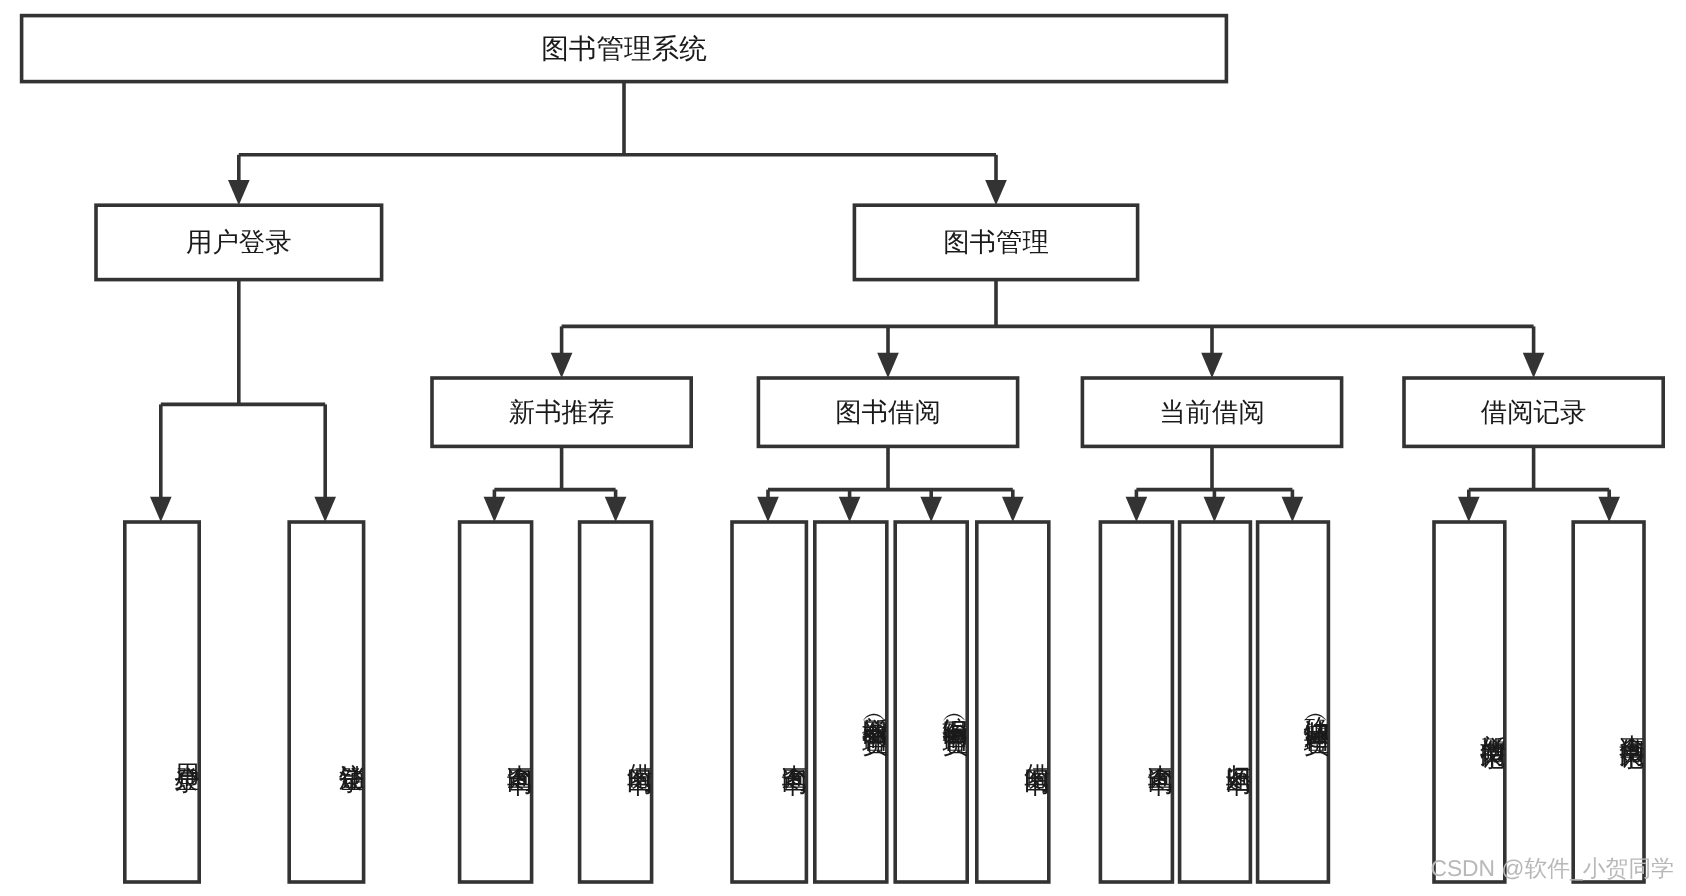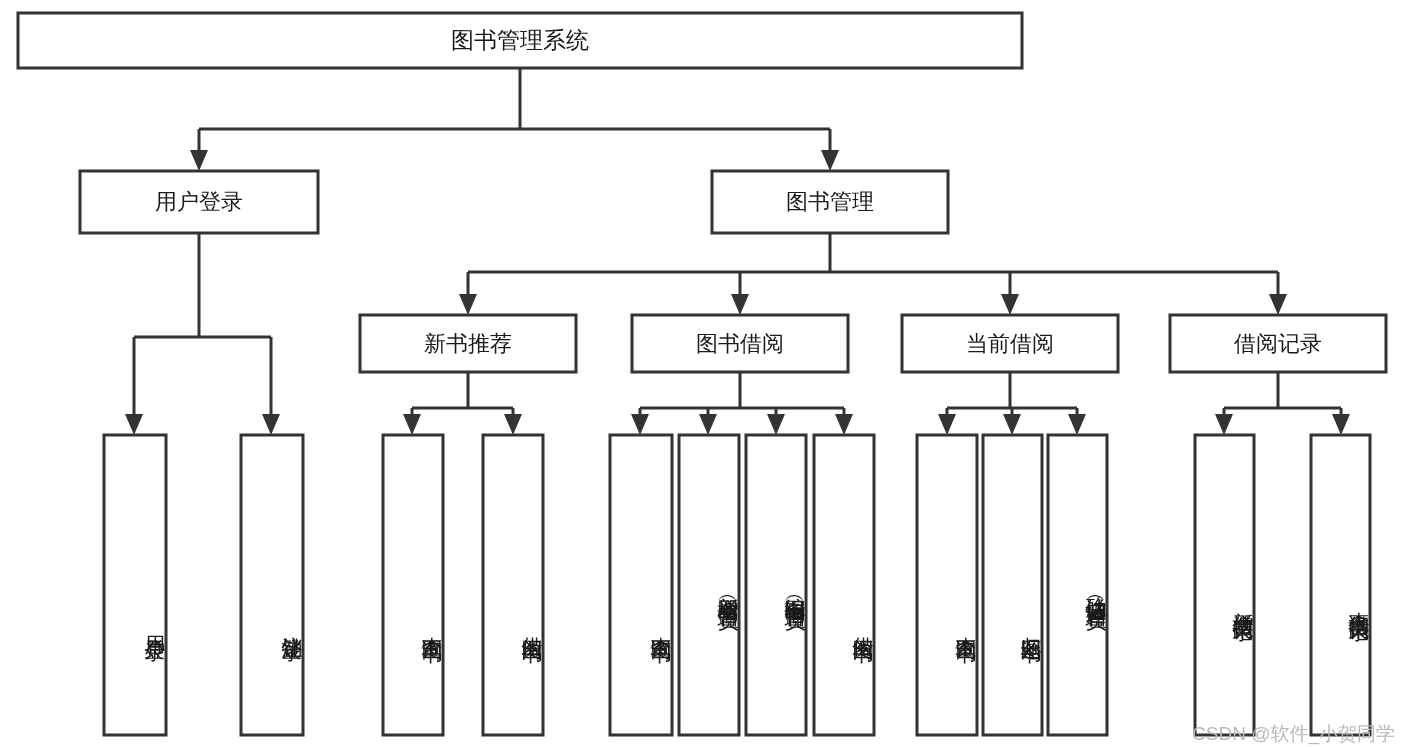--- a/index.html
+++ b/index.html
@@ -67,21 +67,21 @@
     white-space: nowrap;
     text-align: center;
     display: flex;
     align-items: flex-start;
     justify-content: center;
     pointer-events: none;
   }
   .watermark {
     position: absolute;
     right: 10px;
-    bottom: 0;
+    bottom: 10px;
     font-family: "Liberation Sans", "DejaVu Sans", sans-serif;
     font-size: 19px;
     color: #b8b8b8;
     white-space: nowrap;
   }
 </style>
 </head>
 <body>
 
 <div id="diagram-root">

